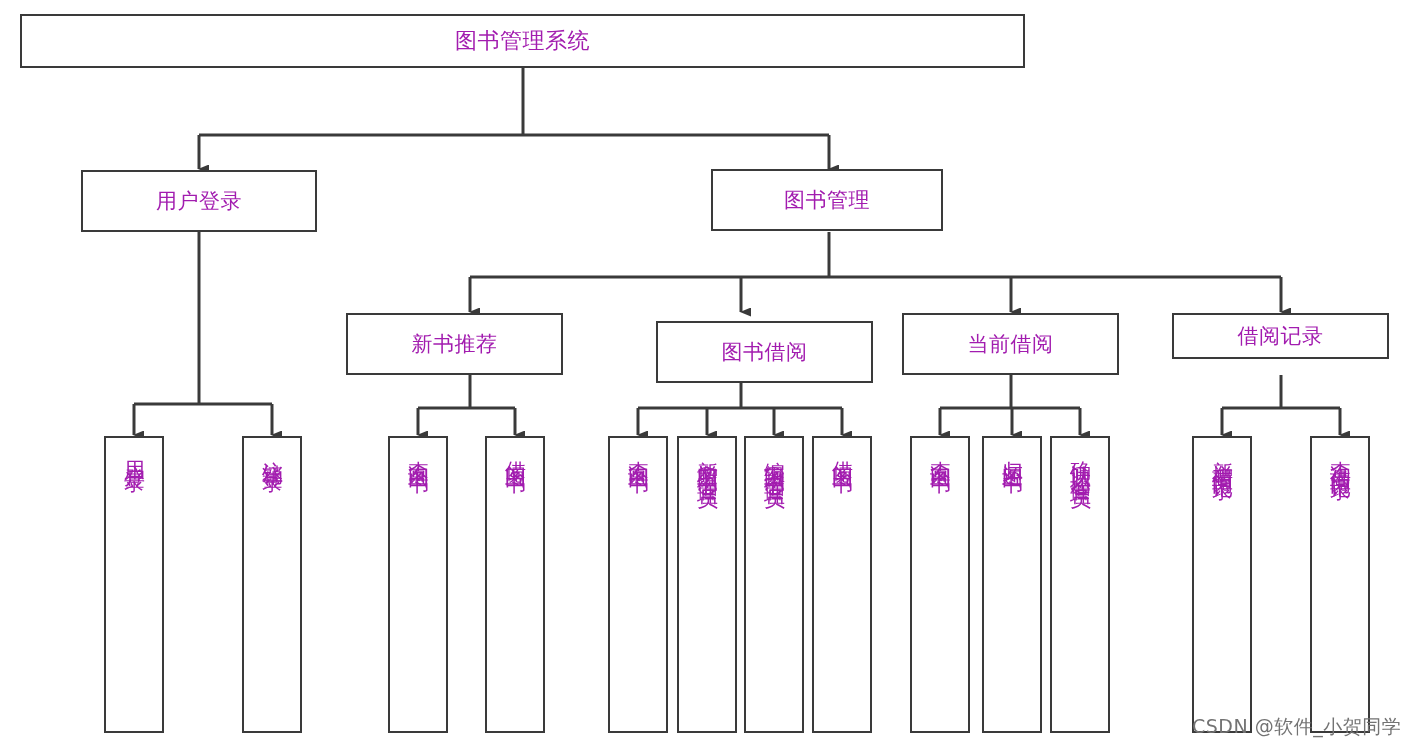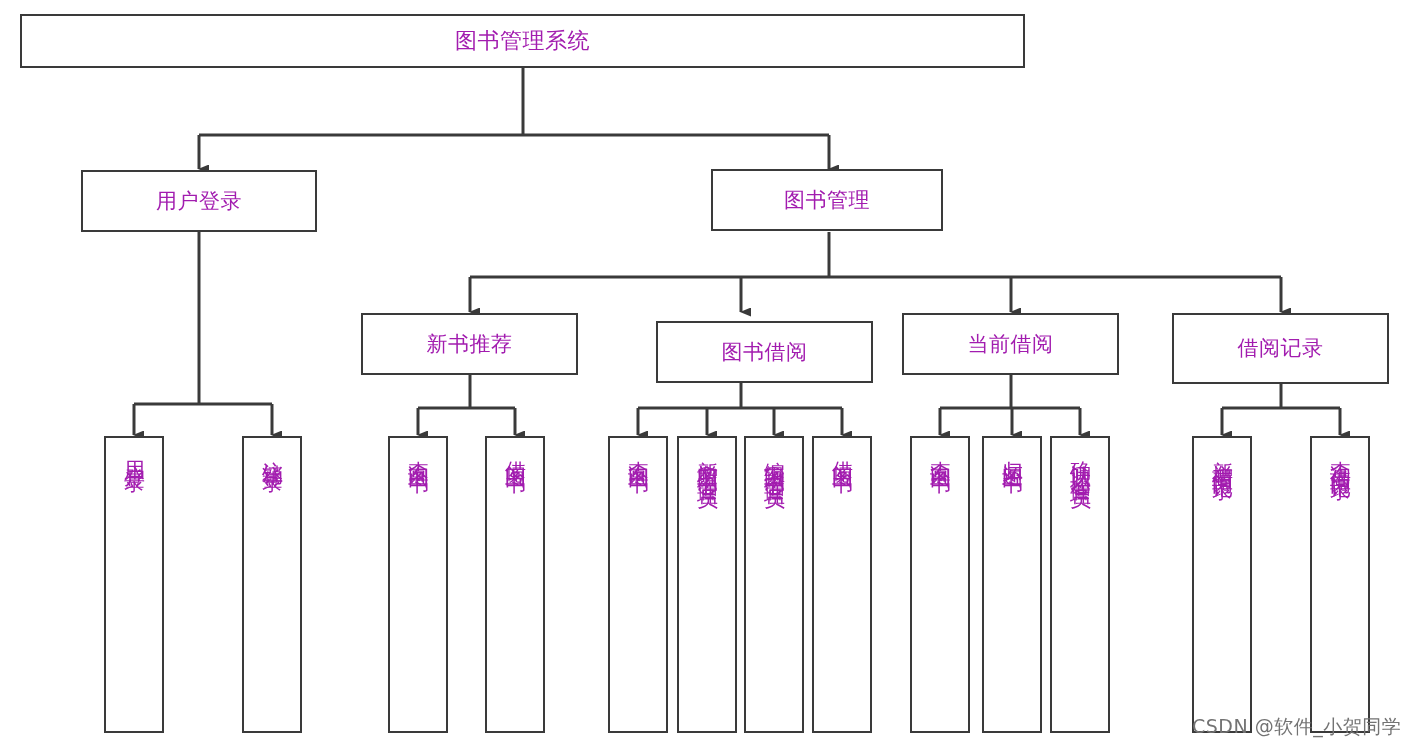--- a/index.html
+++ b/index.html
@@ -117,30 +117,30 @@
   <div id="node-layer">
       <div class="node horizontal root" style="left: 20px; top: 14px; width: 1005px; height: 54px;">
         <span class="label">图书管理系统</span>
       </div>
       <div class="node horizontal" style="left: 81px; top: 170px; width: 236px; height: 62px;">
         <span class="label">用户登录</span>
       </div>
       <div class="node horizontal" style="left: 711px; top: 169px; width: 232px; height: 62px;">
         <span class="label">图书管理</span>
       </div>
-      <div class="node horizontal" style="left: 361px; top: 313px; width: 217px; height: 62px;">
+      <div class="node horizontal" style="left: 346px; top: 313px; width: 217px; height: 62px;">
         <span class="label">新书推荐</span>
       </div>
       <div class="node horizontal" style="left: 656px; top: 313px; width: 217px; height: 62px; margin-top: 8px;">
         <span class="label">图书借阅</span>
       </div>
       <div class="node horizontal" style="left: 902px; top: 313px; width: 217px; height: 62px;">
         <span class="label">当前借阅</span>
       </div>
-      <div class="node horizontal" style="left: 1172px; top: 313px; width: 217px; height: 71px;">
+      <div class="node horizontal" style="left: 1172px; top: 313px; width: 217px; height: 46px;">
         <span class="label">借阅记录</span>
       </div>
       <div class="node vertical" style="left: 104px; top: 436px; width: 60px; height: 297px;">
         <span class="label">用户登录</span>
       </div>
       <div class="node vertical" style="left: 242px; top: 436px; width: 60px; height: 297px;">
         <span class="label">注销登录</span>
       </div>
       <div class="node vertical" style="left: 388px; top: 436px; width: 60px; height: 297px;">
         <span class="label">查询图书</span>

